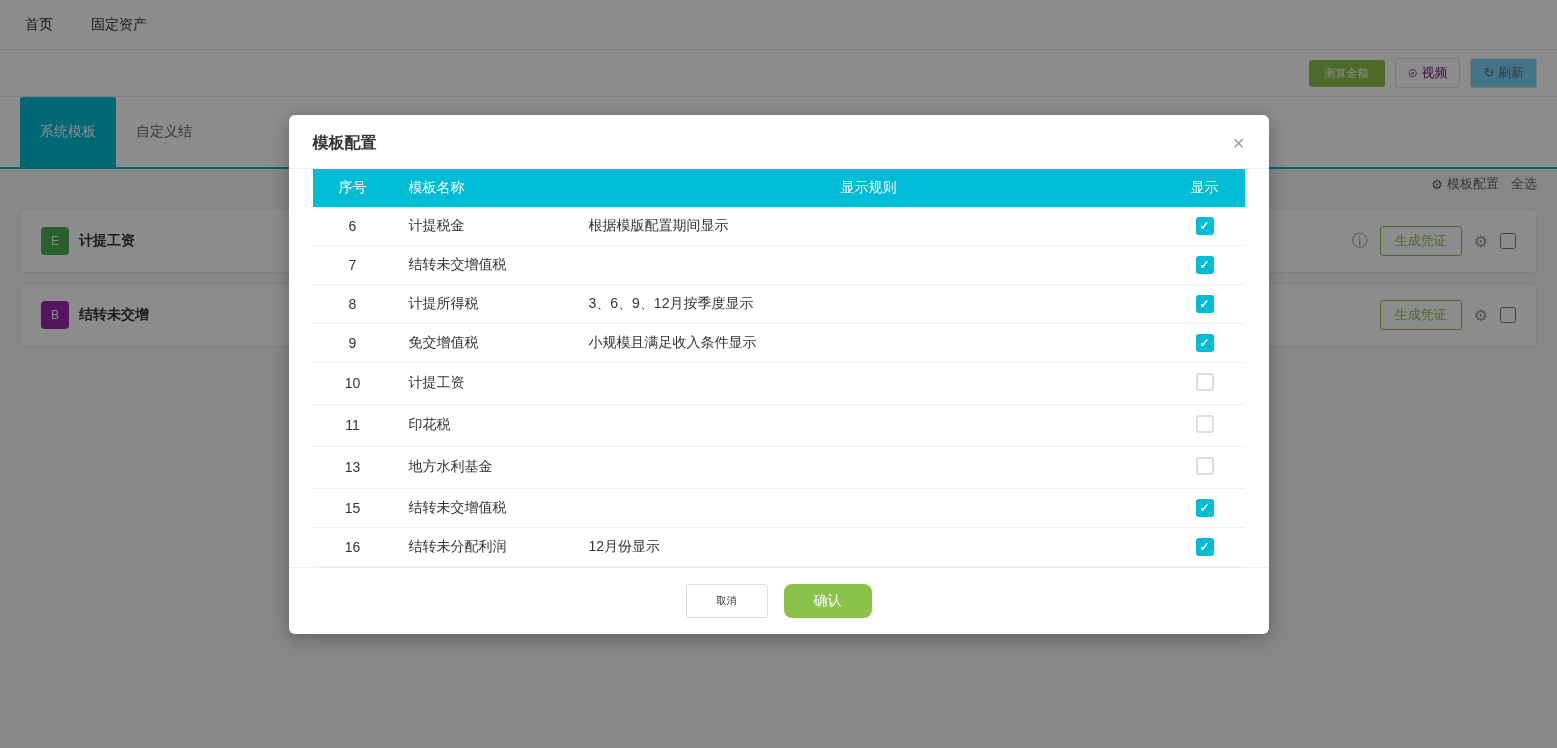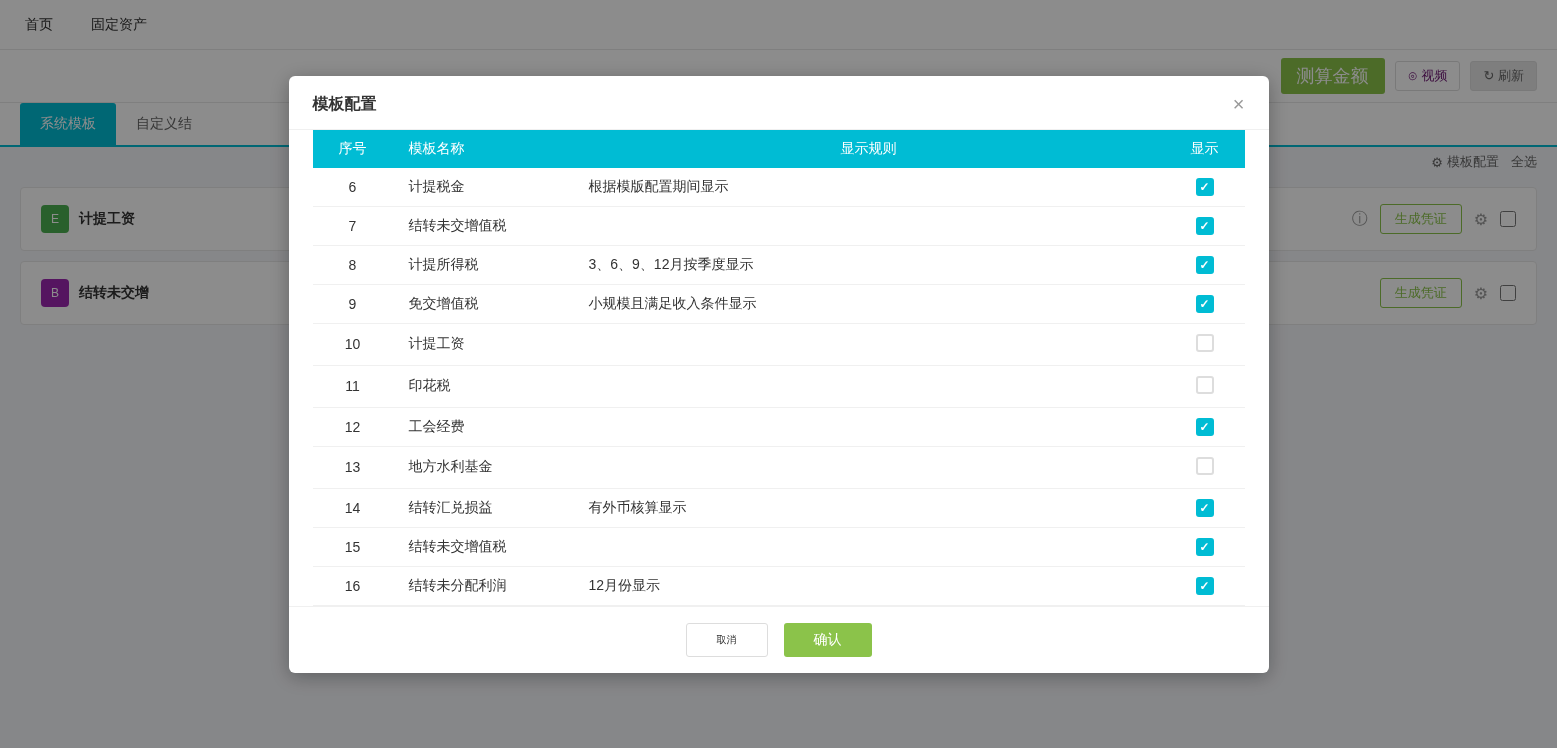--- a/index.html
+++ b/index.html
@@ -49,51 +49,51 @@
       gap: 10px;
       border-bottom: 1px solid #e8e8e8;
     }
     .btn-calc {
       background: #8bc34a;
       color: #fff;
       border: none;
       padding: 6px 16px;
       border-radius: 3px;
       cursor: pointer;
-      font-size: 18px;
+      font-size: 11px;
     }
     .btn-video {
       background: #fff;
       color: #701a75;
       border: 1px solid #ddd;
       padding: 5px 12px;
       border-radius: 3px;
       cursor: pointer;
       font-size: 13px;
     }
     .btn-refresh {
-      background: #e5e5e5;
+      background: #7dd3fc;
       color: #666;
       border: 1px solid #ddd;
       padding: 5px 12px;
       border-radius: 3px;
       cursor: pointer;
       font-size: 13px;
     }
 
     
     .tab-area {
       background: #fff;
       padding: 0 20px;
       display: flex;
       gap: 0;
       border-bottom: 2px solid #00bcd4;
     }
     .tab-item {
-      padding: 12px 20px;
+      padding: 26px 20px;
       cursor: pointer;
       font-size: 14px;
       color: #666;
     }
     .tab-item.active {
       background: #00bcd4;
       color: #fff;
       border-radius: 3px 3px 0 0;
     }
 
@@ -311,21 +311,21 @@
       padding: 8px 30px;
       border-radius: 3px;
       cursor: pointer;
       font-size: 10px;
     }
     .btn-confirm {
       background: #8bc34a;
       color: #fff;
       border: none;
       padding: 8px 30px;
-      border-radius: 3px;
+      border-radius: 8px;
       cursor: pointer;
       font-size: 14px;
     }
   </style>
 </head>
 <body>
 
 <div class="bg-page">
 
   <div class="top-nav">
@@ -440,36 +440,24 @@
                 <td></td>
                 <td style="text-align: center;"><div class="custom-checkbox"></div></td>
               </tr>
               <tr>
                 <td>11</td>
                 <td>印花税</td>
                 <td></td>
                 <td style="text-align: center;"><div class="custom-checkbox"></div></td>
               </tr>
               <tr>
-                <td>12</td>
-                <td>工会经费</td>
-                <td></td>
-                <td style="text-align: center;"><div class="custom-checkbox checked"></div></td>
-              </tr>
-              <tr>
                 <td>13</td>
                 <td>地方水利基金</td>
                 <td></td>
                 <td style="text-align: center;"><div class="custom-checkbox"></div></td>
-              </tr>
-              <tr>
-                <td>14</td>
-                <td>结转汇兑损益</td>
-                <td>有外币核算显示</td>
-                <td style="text-align: center;"><div class="custom-checkbox checked"></div></td>
               </tr>
               <tr>
                 <td>15</td>
                 <td>结转未交增值税</td>
                 <td></td>
                 <td style="text-align: center;"><div class="custom-checkbox checked"></div></td>
               </tr>
               <tr>
                 <td>16</td>
                 <td>结转未分配利润</td>

